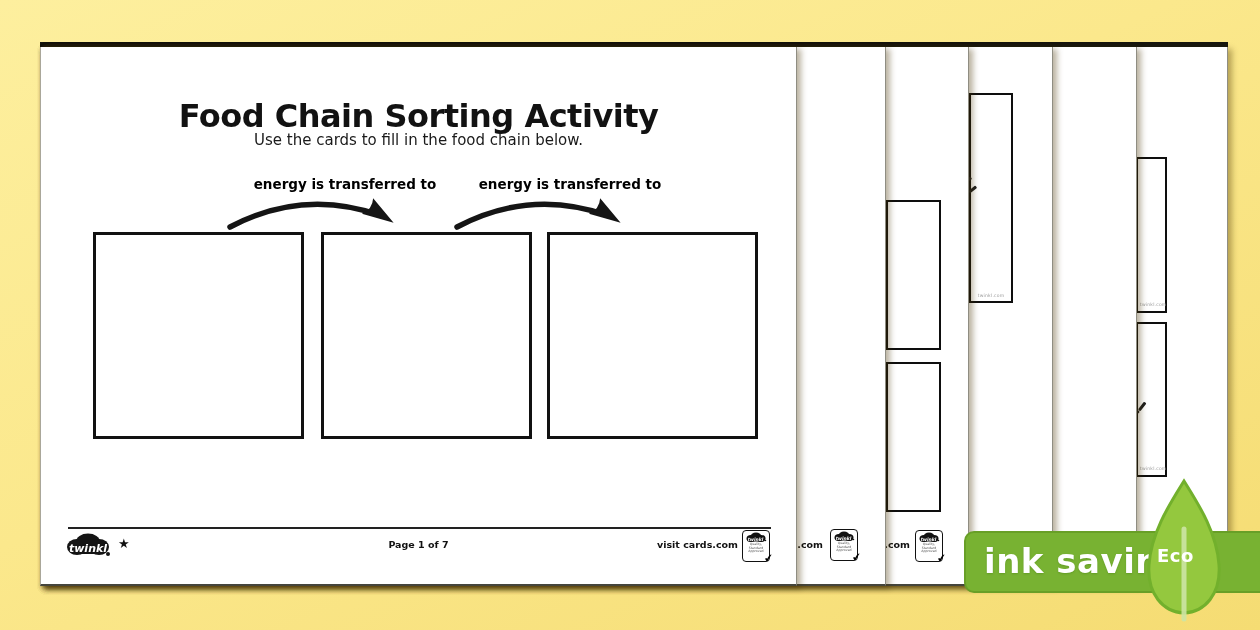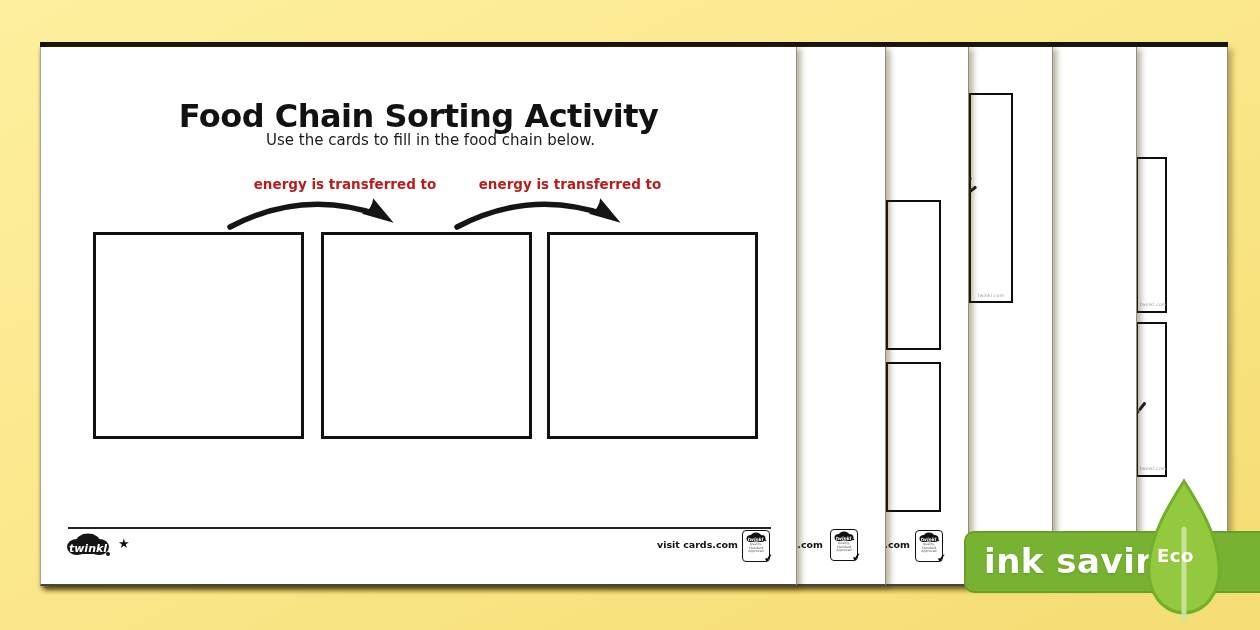--- a/index.html
+++ b/index.html
@@ -18,24 +18,24 @@
   #page1{left:40px;width:755px;z-index:60;border-left:1px solid #aaa79a;}
   #page2{left:40px;width:845px;z-index:50;}
   #page3{left:40px;width:928px;z-index:40;}
   #page4{left:40px;width:1012px;z-index:30;}
   #page5{left:40px;width:1096px;z-index:20;}
   #page6{left:40px;width:1187px;z-index:10;}
 
   
   .ws-title{position:absolute;left:0;top:38px;width:755px;text-align:center;
     font-size:32px;font-weight:bold;letter-spacing:-.5px;color:#121212;margin-top:12px;}
-  .ws-instruction{position:absolute;left:12px;top:84px;width:755px;text-align:center;
+  .ws-instruction{position:absolute;left:0;top:84px;width:755px;text-align:center;
     font-size:15px;font-weight:500;color:#1a1a1a;}
   .arrow-label{position:absolute;top:129px;width:220px;text-align:center;
-    font-size:13.5px;font-weight:bold;color:#b91c1c;}
+    font-size:13.5px;font-weight:bold;color:#000000;}
   #arrow-label-1{left:194px;}
   #arrow-label-2{left:419px;}
   .sort-box{position:absolute;top:185px;width:205px;height:201px;border:3px solid #111;background:#fff;}
   #box1{left:52px;} #box2{left:280px;} #box3{left:506px;}
   .arrows-svg{position:absolute;left:160px;top:145px;}
 
   
   .footer-divider{position:absolute;left:27px;top:480px;width:703px;height:2px;background:#222;}
   .footer-pageno{position:absolute;left:0;top:492px;width:755px;text-align:center;
     font-size:9.5px;font-weight:bold;color:#111;}
@@ -159,20 +159,21 @@
     <svg class="twinkl-logo" width="46" height="26" viewBox="0 0 46 26">
       <ellipse cx="12" cy="14" rx="10" ry="8" fill="#141414"></ellipse>
       <ellipse cx="23" cy="9" rx="12" ry="8.5" fill="#141414"></ellipse>
       <ellipse cx="34" cy="14" rx="10" ry="8" fill="#141414"></ellipse>
       <rect x="4" y="10" width="38" height="11" rx="5.5" fill="#141414"></rect>
       <circle cx="43" cy="21" r="2" fill="#141414"></circle>
       <text x="23" y="19" text-anchor="middle" font-size="11" font-weight="bold" font-style="italic" fill="#ffffff">twinkl</text>
     </svg>
     <span class="footer-star">★</span>
 
+    <div class="footer-pageno">Page 1 of 7</div>
     <span class="footer-visit">visit cards.com</span>
 
     <div class="tbadge" style="right:26px;top:483px;">
       <svg class="tb-cloud" width="22" height="11" viewBox="0 0 44 22">
         <ellipse cx="12" cy="13" rx="9" ry="7" fill="#111"></ellipse>
           <ellipse cx="22" cy="9" rx="11" ry="8" fill="#111"></ellipse>
         <ellipse cx="32" cy="13" rx="9" ry="7" fill="#111"></ellipse>
           <rect x="5" y="10" width="34" height="9" rx="4.5" fill="#111"></rect>
         <text x="21" y="17" text-anchor="middle" font-size="9" font-weight="bold" font-style="italic" fill="#fff">twinkl</text>
         <circle cx="41" cy="17" r="1.5" fill="#111"></circle>

